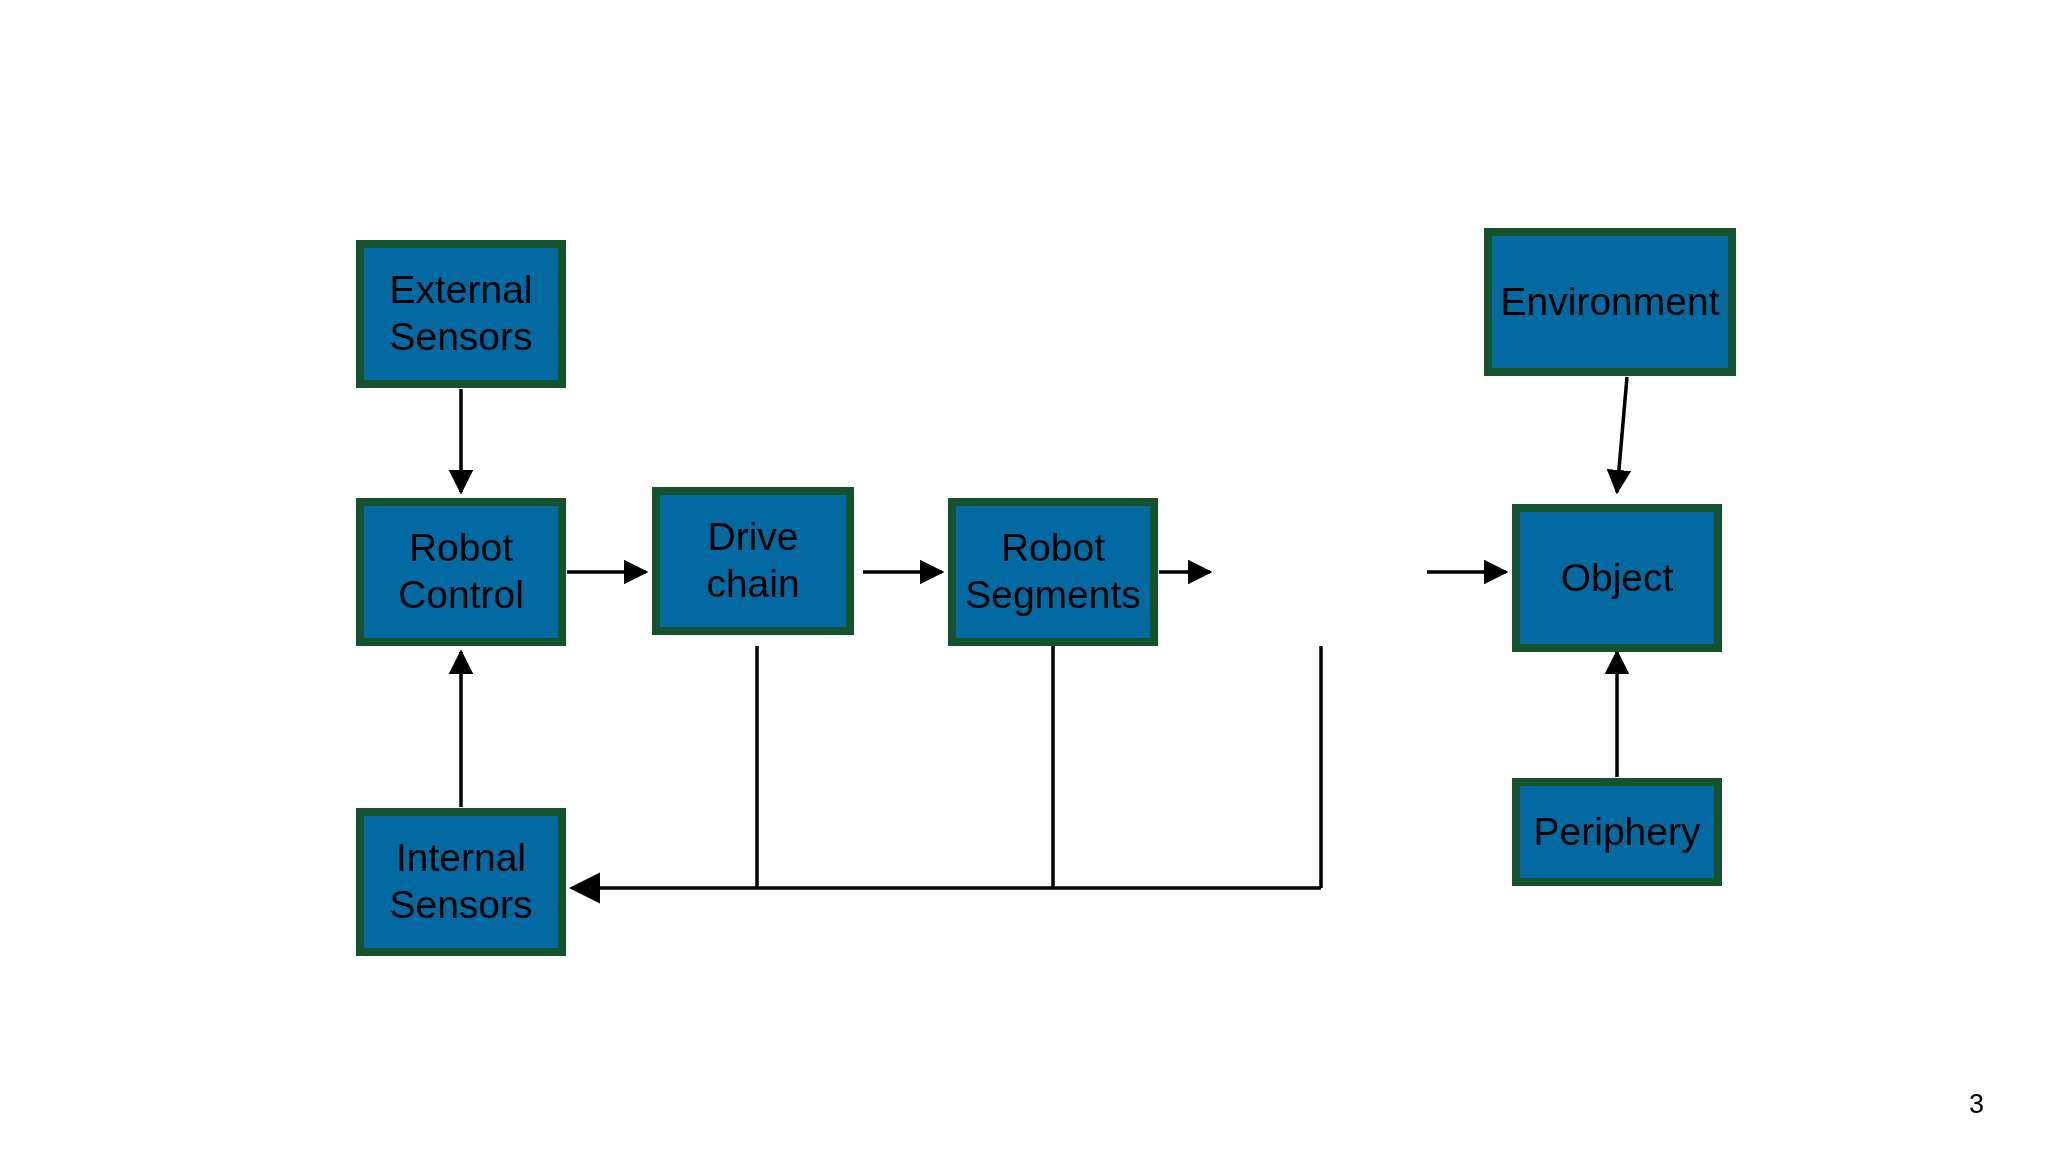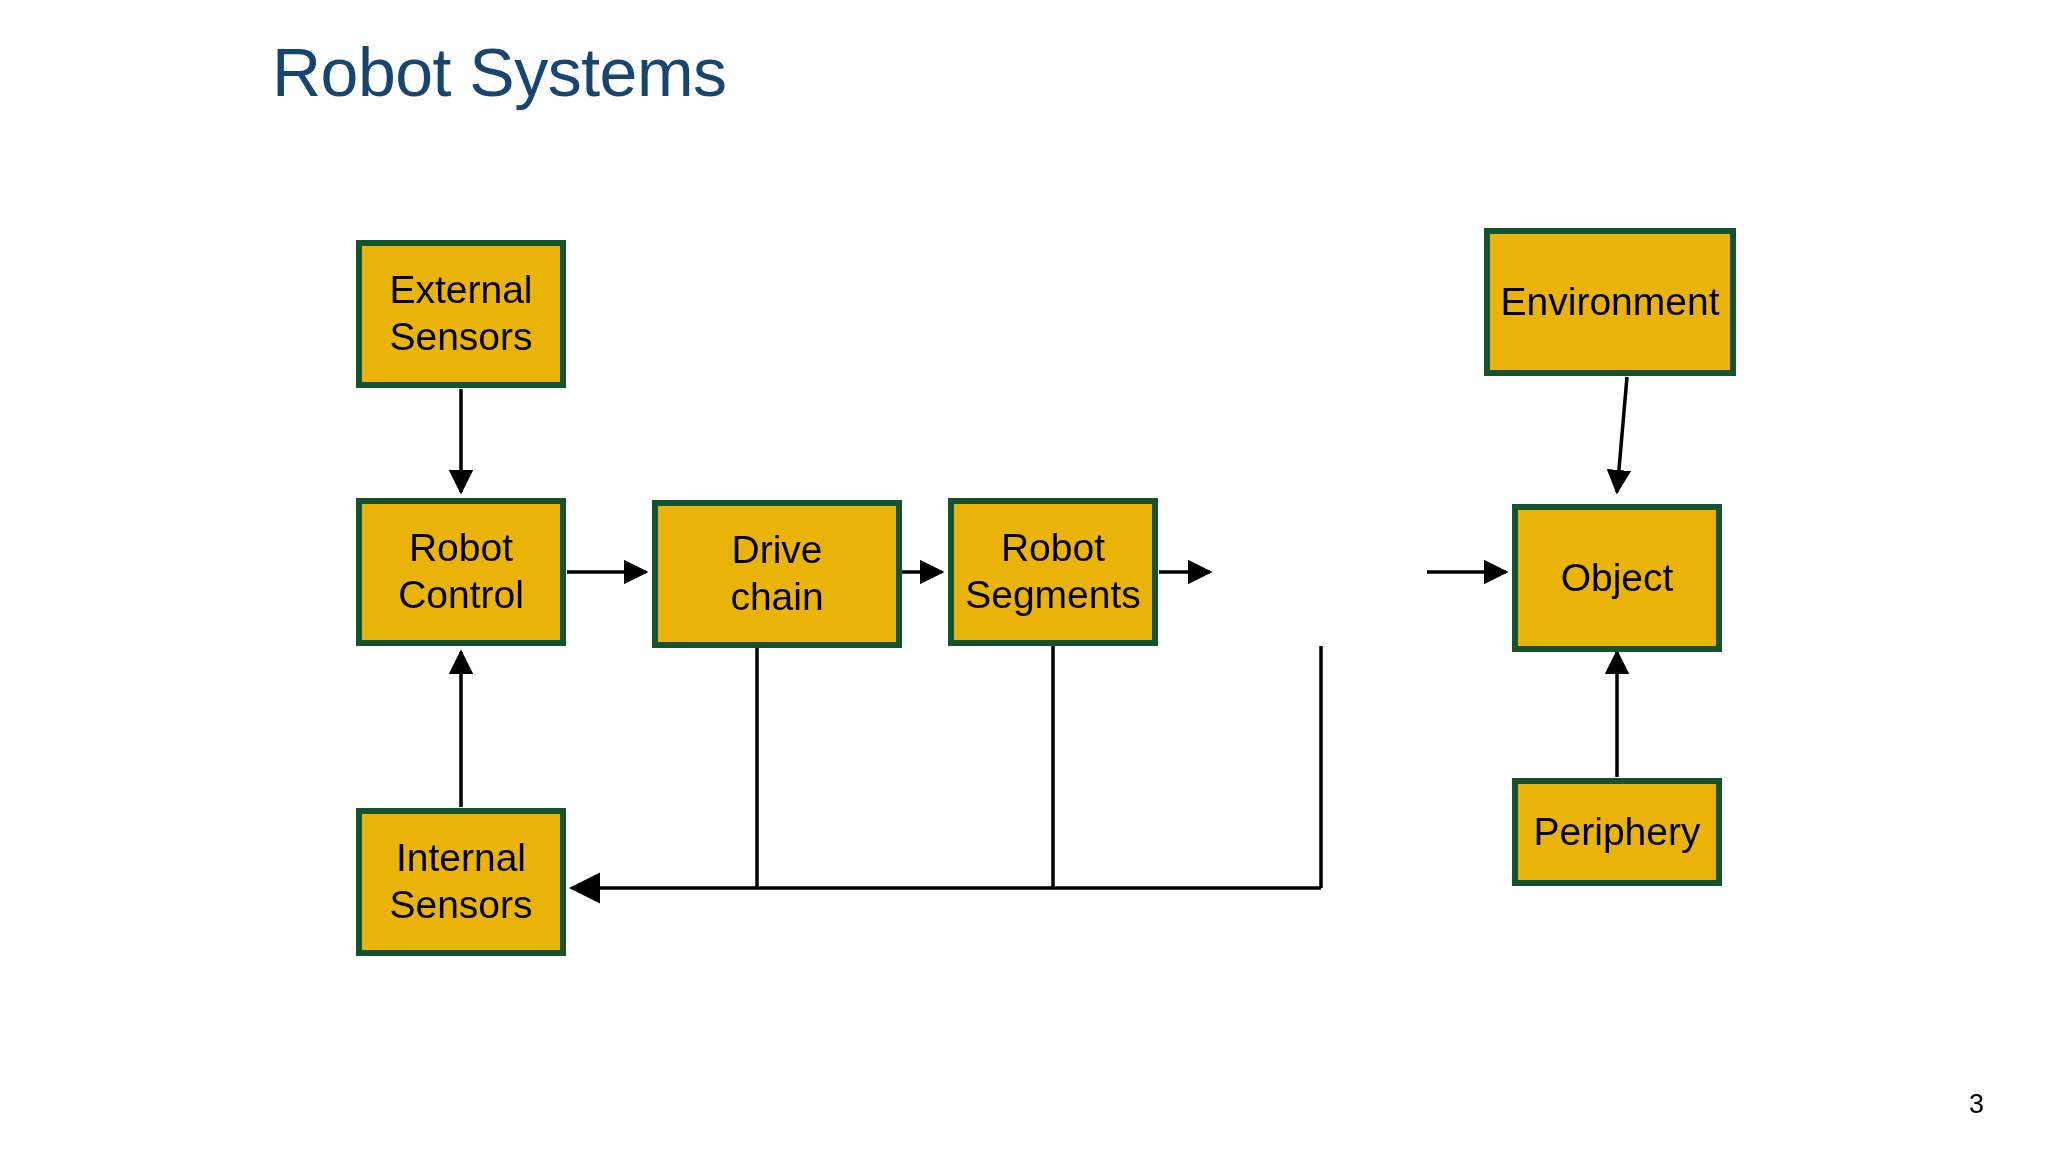--- a/index.html
+++ b/index.html
@@ -33,22 +33,22 @@
   #diagram-svg {
     position: absolute;
     left: 0;
     top: 0;
     width: 2048px;
     height: 1152px;
   }
   .node-box {
     position: absolute;
     box-sizing: border-box;
-    background: #eab308;
-    border: 6px solid #14532d;
+    background: #0369a1;
+    border: 8px solid #14532d;
     display: flex;
     align-items: center;
     justify-content: center;
     text-align: center;
   }
   .node-label {
     font-size: 39px;
     line-height: 1.20;
     color: #000000;
     font-family: "Liberation Sans", sans-serif;
@@ -62,21 +62,20 @@
     font-size: 27px;
     color: #000000;
     font-family: "Liberation Sans", sans-serif;
   }
 </style>
 </head>
 <body>
 
 <div id="slide">
 
-  <div id="slide-title">Robot Systems</div>
 
   <svg id="diagram-svg" viewBox="0 0 2048 1152" xmlns="http://www.w3.org/2000/svg">
     <defs>
       <marker id="arrow" viewBox="0 0 10 10" refX="9" refY="5" markerWidth="7" markerHeight="7" orient="auto-start-reverse">
         <path d="M 0 0 L 10 5 L 0 10 z" fill="#000000"></path>
       </marker>
       <marker id="arrow-thin" viewBox="0 0 10 10" refX="9" refY="5" markerWidth="9" markerHeight="9" orient="auto-start-reverse">
         <path d="M 0 0 L 10 5 L 0 10 z" fill="#000000"></path>
       </marker>
     </defs>
@@ -112,21 +111,21 @@
   <div class="node-box" style="left:356px; top:240px; width:210px; height:148px;">
     <span class="node-label">External
 Sensors</span>
   </div>
 
   <div class="node-box" style="left:356px; top:498px; width:210px; height:148px;">
     <span class="node-label">Robot
 Control</span>
   </div>
 
-  <div class="node-box" style="left:652px; top:500px; width:250px; height:148px;">
+  <div class="node-box" style="left:652px; top:487px; width:202px; height:148px;">
     <span class="node-label">Drive
 chain</span>
   </div>
 
   <div class="node-box" style="left:948px; top:498px; width:210px; height:148px;">
     <span class="node-label">Robot
 Segments</span>
   </div>
 
 

